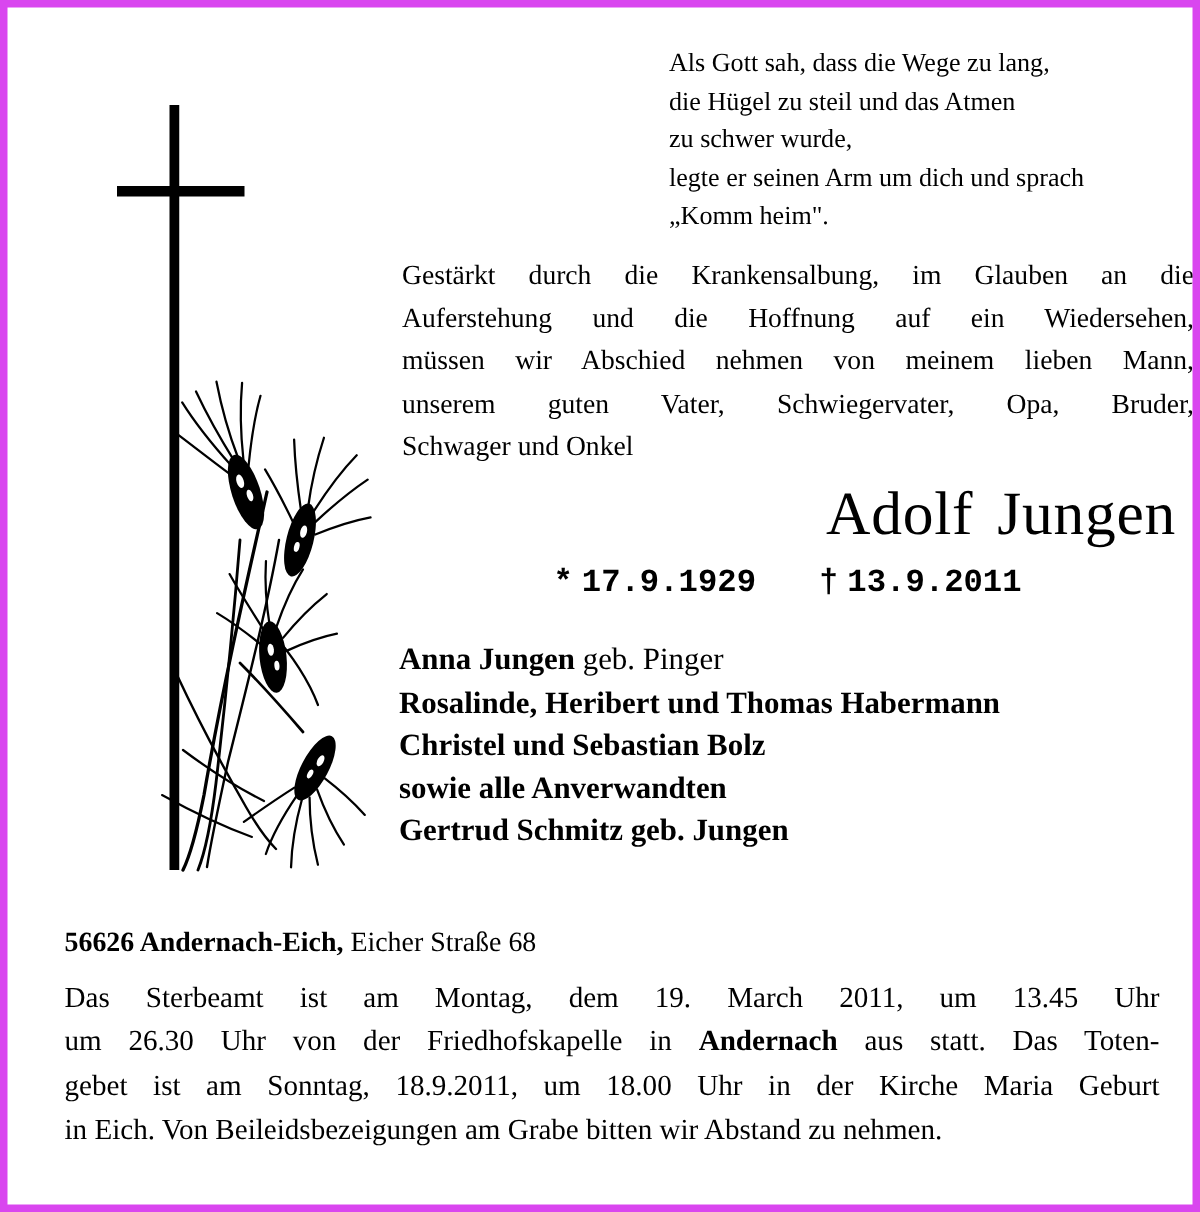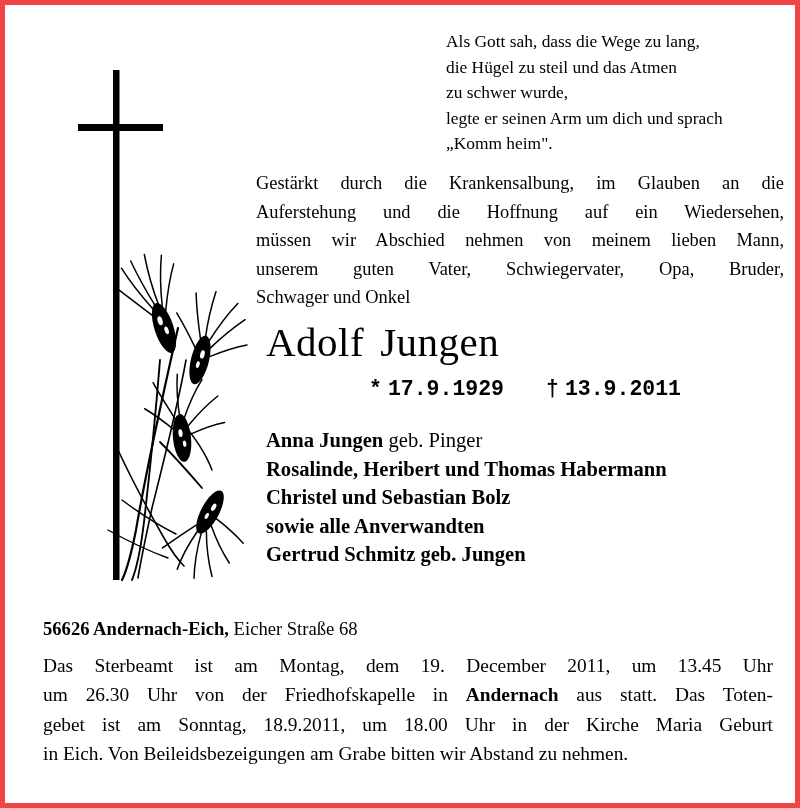--- a/index.html
+++ b/index.html
@@ -11,21 +11,21 @@
     font-family: "Liberation Serif", "DejaVu Serif", serif;
     color: #000000;
   }
 
   #obituary {
     position: relative;
     width: 800px;
     height: 808px;
     box-sizing: border-box;
     background: #ffffff;
-    border: 5px solid #ef4444;
+    border: 5px solid #d946ef;
     overflow: hidden;
   }
 
   
   .illustration {
     position: absolute;
     left: 55px;
     top: 55px;
     width: 200px;
     height: 530px;
@@ -41,21 +41,21 @@
     width: 340px;
     font-size: 17.4px;
     line-height: 25.6px;
     text-align: left;
     white-space: pre-line;
   }
 
   
   .announcement {
     position: absolute;
-    left: 251px;
+    left: 263px;
     top: 164px;
     width: 528px;
     font-size: 18.4px;
     line-height: 28.6px;
     text-align: justify;
   }
   .announcement > span { display: block; }
   .announcement .jline {
     text-align: justify;
     text-align-last: justify;
@@ -64,21 +64,21 @@
     text-align: center;
     text-align-last: left;
   }
 
   
   .deceased-name {
     position: absolute;
     left: 261px;
     top: 313px;
     width: 518px;
-    text-align: left;
+    text-align: right;
     font-size: 41px;
     line-height: 48px;
     letter-spacing: 0.5px;
   }
   .deceased-name .given { margin-right: 16px; }
 
   
   .dates {
     position: absolute;
     left: 261px;
@@ -250,19 +250,19 @@
     <span class="line"><span>Christel und Sebastian Bolz</span></span>
     <span class="line"><span>sowie alle Anverwandten</span></span>
     <span class="line"><span>Gertrud Schmitz geb. Jungen</span></span>
   </div>
 
   <div class="address">
     <span class="bold">56626 Andernach-Eich,</span><span> Eicher Straße 68</span>
   </div>
 
   <div class="service">
-    <span class="jline"><span>Das Sterbeamt ist am Montag, dem 19. December 2011, um 13.45 Uhr</span></span>
+    <span class="jline"><span>Das Sterbeamt ist am Montag, dem 19. March 2011, um 13.45 Uhr</span></span>
     <span class="jline"><span>um 26.30 Uhr von der Friedhofskapelle in </span><b>Andernach</b><span> aus statt. Das Toten-</span></span>
     <span class="jline"><span>gebet ist am Sonntag, 18.9.2011, um 18.00 Uhr in der Kirche Maria Geburt</span></span>
     <span class="lastline"><span>in Eich.  Von Beileidsbezeigungen am Grabe bitten wir Abstand zu nehmen.</span></span>
   </div>
 
 </div>
 
 </body></html>

